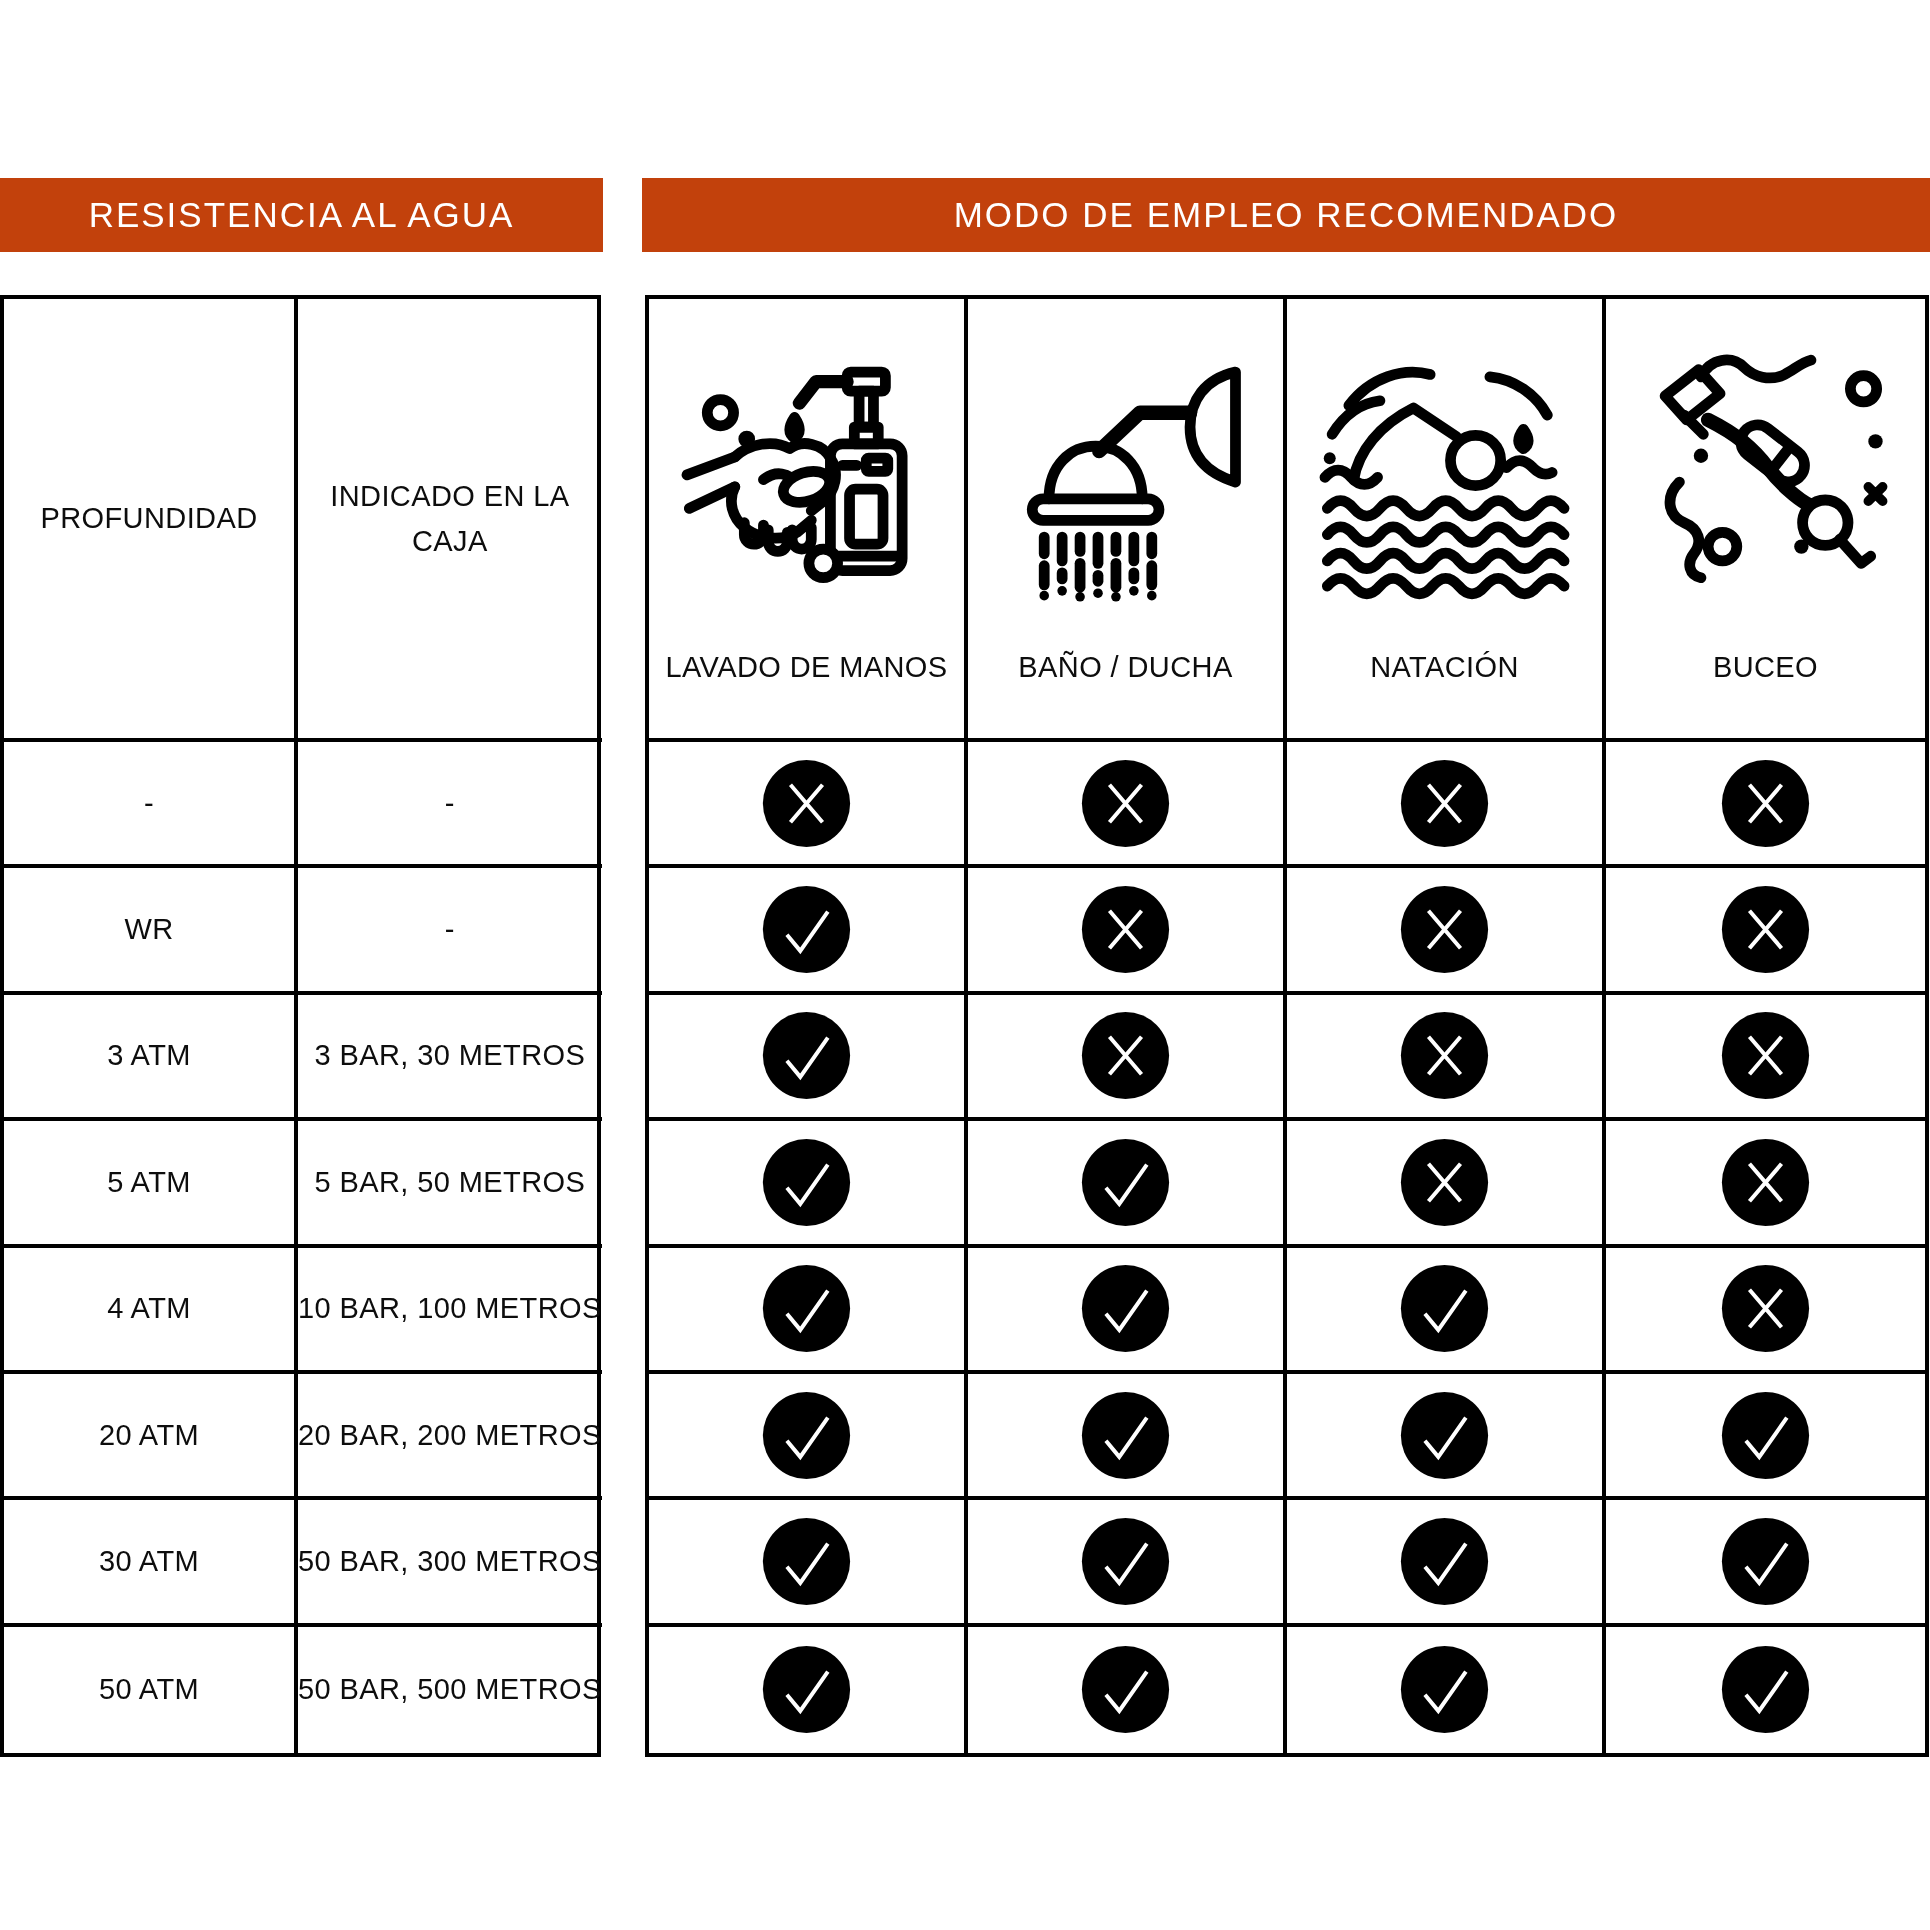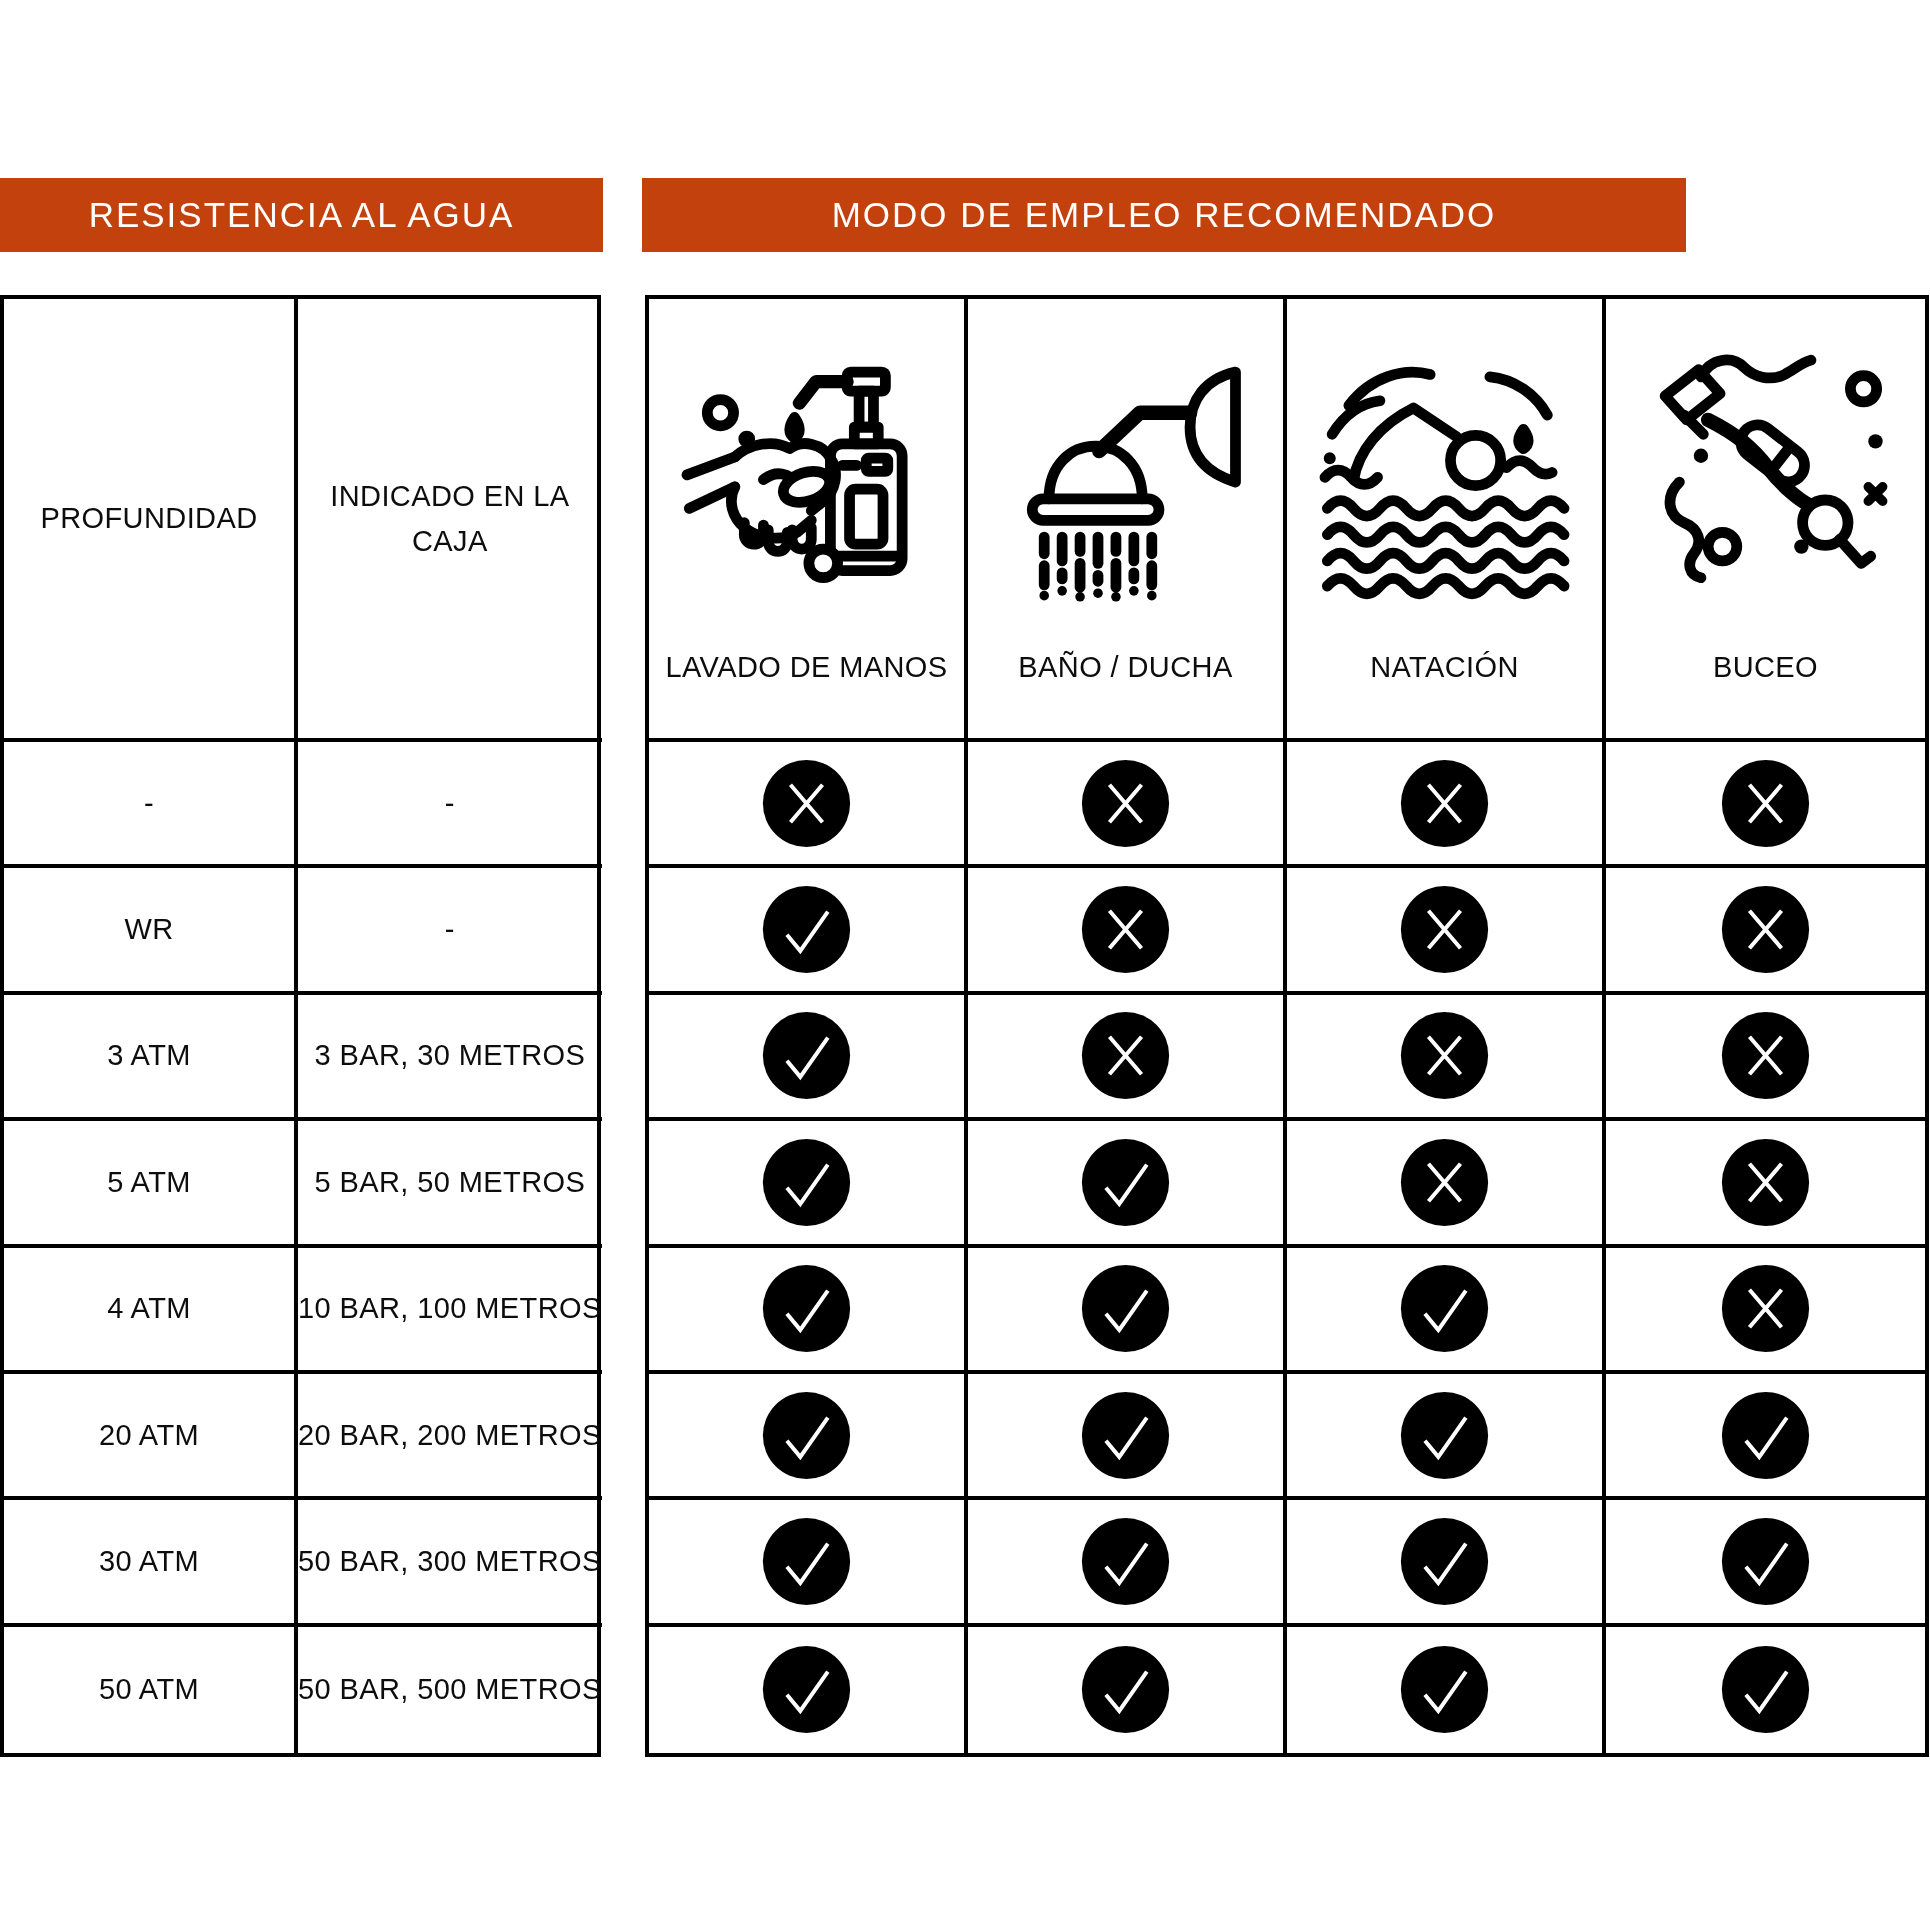--- a/index.html
+++ b/index.html
@@ -6,21 +6,21 @@
   body{
     width:1931px;height:1931px;position:relative;background:#ffffff;
     font-family:"Liberation Sans", sans-serif;color:#0d0d0d;overflow:hidden;
   }
   .bar{
     position:absolute;top:172px;height:74px;background:#c2410c;color:#fff;
     display:flex;align-items:center;justify-content:center;
     font-size:35px;letter-spacing:2px;white-space:nowrap;margin-top:6px;
   }
   .bar-left{left:0;width:603px;}
-  .bar-right{left:642px;width:1044px;}
+  .bar-right{left:642px;width:1288px;}
   .grid-table{
     position:absolute;top:295px;height:1462px;box-sizing:border-box;
     border:4px solid #000;display:grid;background:#fff;
   }
   .left-table{left:0;width:601px;grid-template-columns:294px 1fr;grid-template-rows:443px repeat(8,1fr);}
   .right-table{left:645px;width:1284px;grid-template-columns:repeat(4,1fr);grid-template-rows:443px repeat(8,1fr);}
   .cell{
     display:flex;align-items:center;justify-content:center;text-align:center;
     border-right:4px solid #000;border-bottom:4px solid #000;
     font-size:29px;letter-spacing:0.4px;line-height:1.55;box-sizing:border-box;

